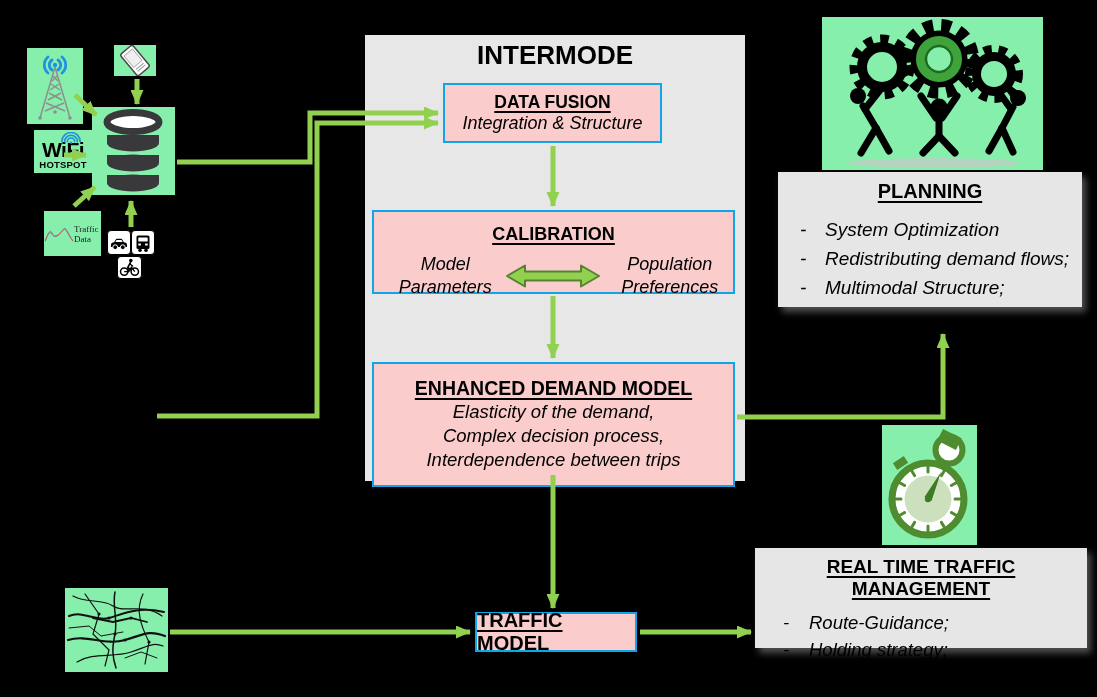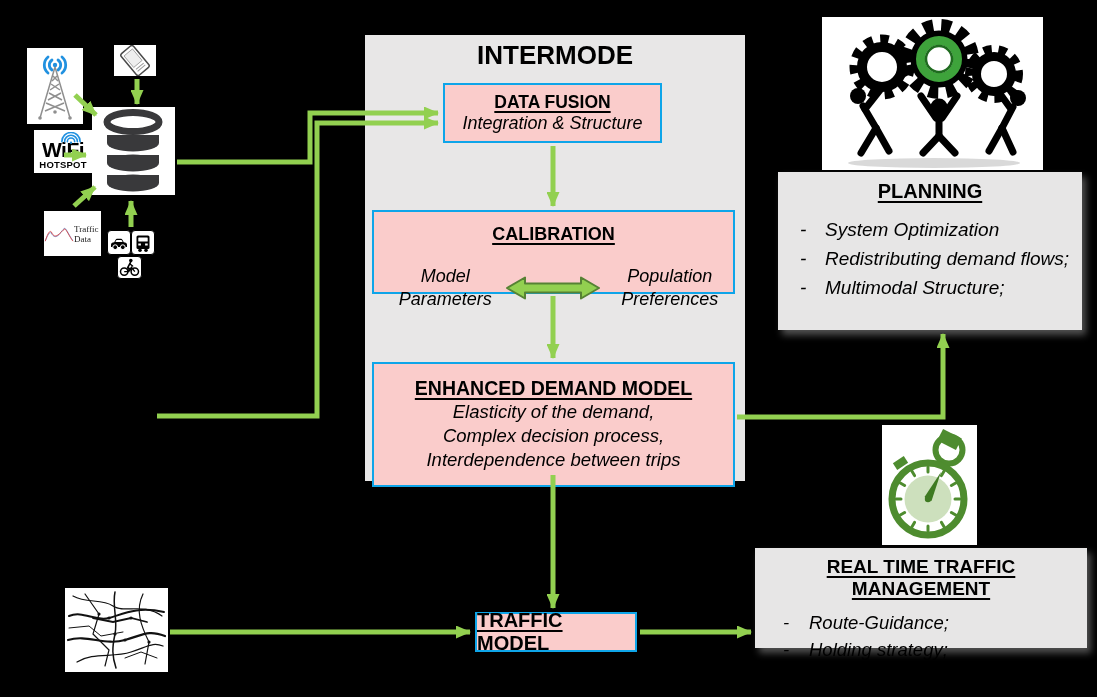--- a/index.html
+++ b/index.html
@@ -7,31 +7,31 @@
          font-family:"Liberation Sans",sans-serif;color:#000;padding-left:29px;}
   .abs{position:absolute;box-sizing:border-box;}
   .overlay{position:absolute;left:0;top:0;z-index:10;pointer-events:none;}
   .gray-panel{background:#E8E7E7;border:2px solid #000;}
   .im-title{text-align:center;font-size:26px;font-weight:bold;padding-top:5px;}
   .pink-box{background:#FACCCB;border:2px solid #0ea5e9;display:flex;flex-direction:column;
             align-items:center;justify-content:center;}
   .pb-title{font-weight:bold;text-decoration:underline;text-decoration-thickness:2px;text-underline-offset:3px;}
   .pb-sub{font-style:italic;}
   .it{font-style:italic;}
-  .cal-row{display:flex;width:100%;align-items:center;margin-top:20px;}
+  .cal-row{display:flex;width:100%;align-items:center;margin-top:8px;}
   .cal-left{margin-left:12px;width:120px;text-align:center;font-size:18px;line-height:1.25;}
   .cal-arrow{width:96px;height:28px;flex:0 0 auto;}
   .cal-right{width:128px;margin-left:6px;text-align:center;font-size:18px;line-height:1.25;}
   .edm-line{font-size:18.5px;line-height:24px;}
   .gray-card{background:#E7E6E6;box-shadow:4px 5px 7px rgba(150,150,150,0.55);padding-top:8px;}
   .card-title{text-align:center;font-weight:bold;text-decoration:underline;text-decoration-thickness:2px;
               text-underline-offset:3px;font-size:20px;}
   .card-row{display:flex;align-items:baseline;}
   .dash{flex:0 0 auto;font-style:italic;}
-  .white-box{background:#ffffff;display:flex;align-items:center;justify-content:center;}
+  .white-box{background:#86efac;display:flex;align-items:center;justify-content:center;}
   .v-box{background:#fff;border:1.6px solid #000;border-radius:4px;display:flex;align-items:center;justify-content:center;}
   .wifi-box{flex-direction:column;justify-content:flex-end;padding-bottom:3px;position:relative;}
   .wifi-arcs{position:absolute;top:2px;left:26px;width:22px;height:12px;}
   .wifi-word{font-size:21px;font-weight:bold;line-height:19px;letter-spacing:-0.5px;}
   .wifi-sub{font-size:9.5px;font-weight:bold;letter-spacing:0.2px;}
   .td-label{font-family:"Liberation Serif",serif;font-size:9px;color:#222;margin-top:1px;}
 </style>
 </head>
 <body>
 
@@ -61,21 +61,21 @@
     <div class="pb-title" style="font-size:19.5px">ENHANCED DEMAND MODEL</div>
     <div class="it edm-line">Elasticity of the demand,</div>
     <div class="it edm-line">Complex decision process,</div>
     <div class="it edm-line">Interdependence between trips</div>
   </div>
 
   <div class="abs pink-box" style="left:475px;top:612px;width:162px;height:40px">
     <div class="pb-title" style="font-size:20px">TRAFFIC MODEL</div>
   </div>
 
-  <div class="abs gray-card" style="left:778px;top:172px;width:304px;height:158px">
+  <div class="abs gray-card" style="left:778px;top:172px;width:304px;height:135px">
     <div class="card-title">PLANNING</div>
     <div style="margin-top:12px">
       <div class="card-row" style="font-size:19px;line-height:29px;padding-left:22px">
         <span class="dash" style="width:25px">-</span>
         <span class="it">System Optimization</span>
       </div>
       <div class="card-row" style="font-size:19px;line-height:29px;padding-left:22px">
         <span class="dash" style="width:25px">-</span>
         <span class="it">Redistributing demand flows;</span>
       </div>

